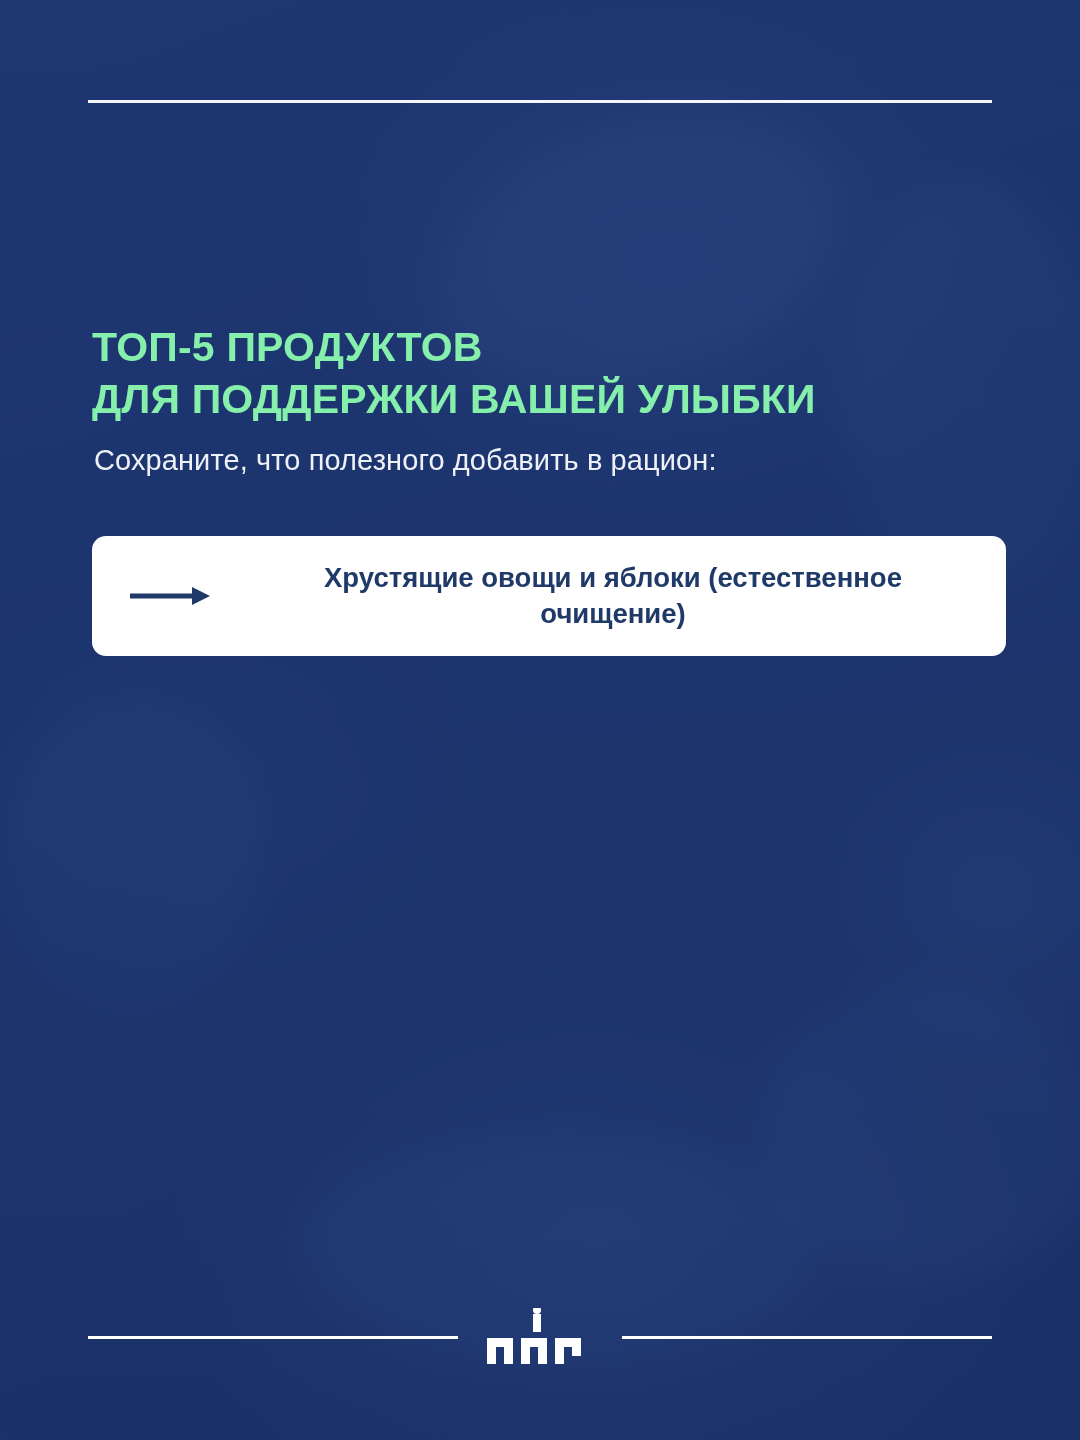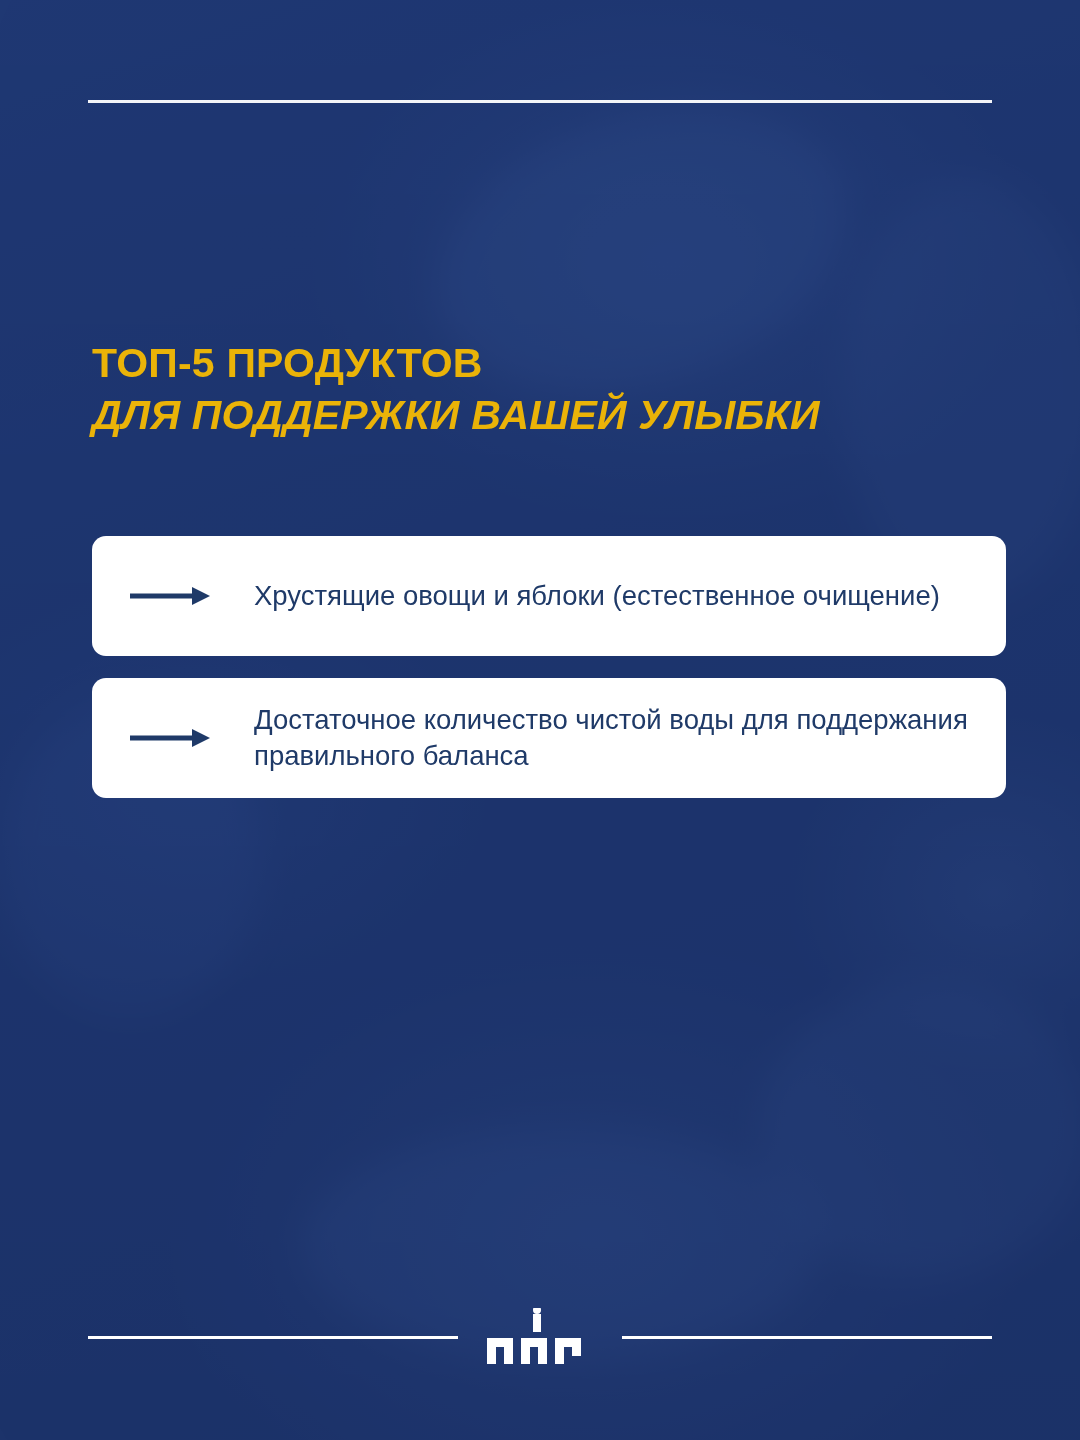--- a/index.html
+++ b/index.html
@@ -81,28 +81,27 @@
   .rule-top { left: 88px; right: 88px; top: 100px; }
 
   .footer-rule-left  { left: 88px;  width: 370px; top: 1336px; height: 3px; background:#ffffff; position:absolute; }
   .footer-rule-right { right: 88px; width: 370px; top: 1336px; height: 3px; background:#ffffff; position:absolute; }
 
   .headline {
     position: absolute;
     left: 92px;
     top: 322px;
     width: 900px;
-    color: #eab308;
+    color: #86efac;
     font-size: 41px;
     line-height: 1.26;
     font-weight: 700;
     letter-spacing: .2px;
-    margin-top: 16px;
-  }
-  .headline .l2 { display: block; font-style: italic; }
+  }
+  .headline .l2 { display: block; }
 
   .subhead {
     position: absolute;
     left: 94px;
     top: 444px;
     width: 900px;
     color: #eef2f8;
     font-size: 29px;
     font-weight: 400;
     letter-spacing: .1px;
@@ -134,22 +133,23 @@
     justify-content: center;
   }
   .arrow {
     display: block;
   }
 
   .card-text {
     color: #1f3a68;
     font-size: 27.5px;
     line-height: 1.32;
-    font-weight: 400;
+    font-weight: 700;
     letter-spacing: 0px;
+    text-align: center;
   }
 
   .logo {
     position: absolute;
     left: 50%;
     top: 1306px;
     transform: translateX(-50%);
     width: 120px;
     height: 62px;
     display: flex;
@@ -174,44 +174,36 @@
 
   <div class="content">
 
     <div class="rule rule-top"></div>
 
     <div class="headline">
       <span class="l1">ТОП-5 ПРОДУКТОВ</span>
       <span class="l2">ДЛЯ ПОДДЕРЖКИ ВАШЕЙ УЛЫБКИ</span>
     </div>
 
+    <div class="subhead">Сохраните, что полезного добавить в рацион:</div>
 
     <div class="cards">
 
       <div class="card">
         <div class="arrow-cell">
           <svg class="arrow" width="86" height="26" viewBox="0 0 86 26" aria-hidden="true">
             <path d="M2 13 H70" stroke="#1f3a68" stroke-width="5" stroke-linecap="square" fill="none"></path>
             <path d="M62 4 L80 13 L62 22 Z" fill="#1f3a68"></path>
           </svg>
         </div>
         <div class="card-text">Хрустящие овощи и яблоки (естественное очищение)</div>
       </div>
 
 
 
-      <div class="card">
-        <div class="arrow-cell">
-          <svg class="arrow" width="86" height="26" viewBox="0 0 86 26" aria-hidden="true">
-            <path d="M2 13 H70" stroke="#1f3a68" stroke-width="5" stroke-linecap="square" fill="none"></path>
-            <path d="M62 4 L80 13 L62 22 Z" fill="#1f3a68"></path>
-          </svg>
-        </div>
-        <div class="card-text">Достаточное количество чистой воды для поддержания правильного баланса</div>
-      </div>
 
     </div>
 
     <div class="footer-rule-left"></div>
     <div class="footer-rule-right"></div>
 
     <div class="logo">
       <svg width="118" height="60" viewBox="0 0 118 60" aria-hidden="true">
         <g fill="#ffffff">
           <rect x="6" y="30" width="9" height="26"></rect>

